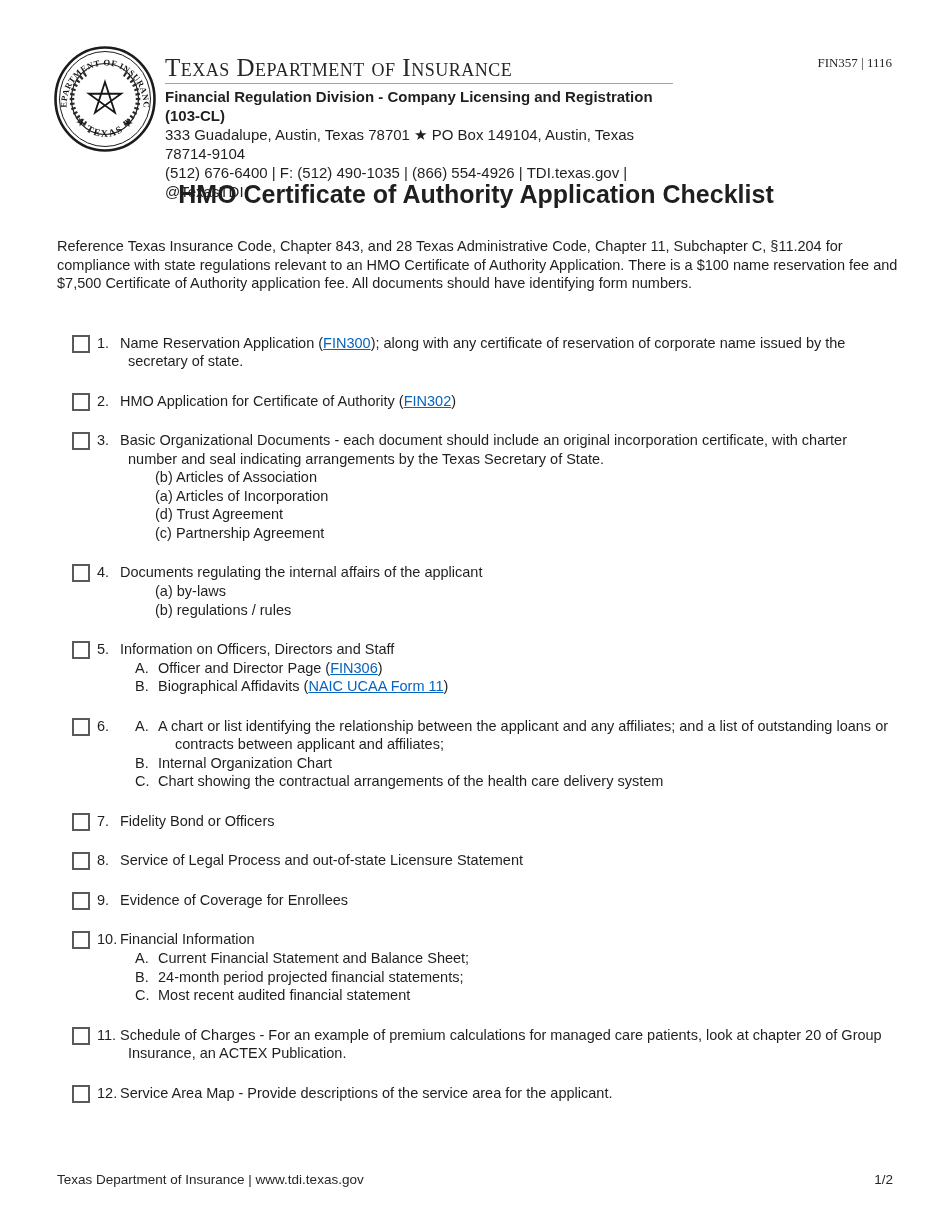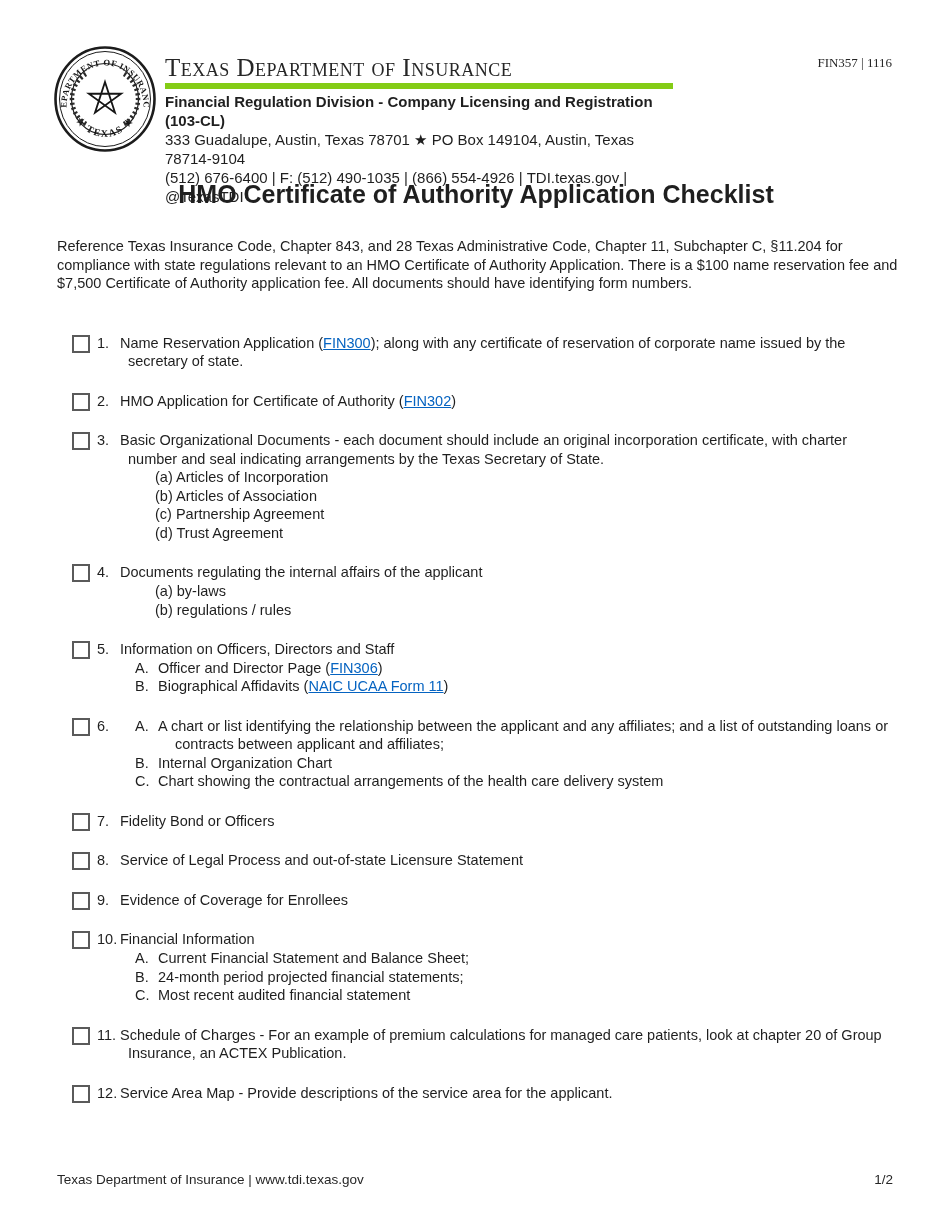--- a/index.html
+++ b/index.html
@@ -9,21 +9,21 @@
     background:#ffffff; color:#1f1f1f;
     font-family:"Liberation Sans", sans-serif; font-size:14.5px;
     overflow:hidden;
   }
   
   .seal { position:absolute; top:45px; left:53px; width:104px; height:108px; }
   .header-text { position:absolute; top:54px; left:165px; width:508px; }
   .dept-name {
     font-family:"Liberation Serif", serif; font-variant:small-caps;
     font-size:25px; line-height:28px; color:#262626; letter-spacing:.5px;
-    border-bottom:6px solid #84cc16; padding-bottom:1px; margin-bottom:3px;
+    border-bottom:1px solid #84cc16; padding-bottom:1px; margin-bottom:3px;
     white-space:nowrap;
   }
   .division { font-weight:bold; font-size:15px; line-height:19px; }
   .address, .contact { font-size:15px; line-height:19px; }
   .form-number { position:absolute; top:55px; right:58px; font-size:13px; color:#262626;font-family:Liberation Serif, serif; }
   
   .content { position:absolute; top:181px; left:57px; width:838px; }
   .title { font-size:25px; font-weight:bold; text-align:center; line-height:27px; }
   .intro { margin-top:29px; line-height:18.5px; width:845px; }
   .checklist { margin-top:41px; }
@@ -94,24 +94,24 @@
         <div class="item">
           <span class="checkbox"></span>
           <span class="num">2.</span>
           <span class="item-text"><span>HMO Application for Certificate of Authority (</span><a class="doc-link" href="#">FIN302</a><span>)</span></span>
         </div>
         <div class="item">
           <span class="checkbox"></span>
           <span class="num">3.</span>
           <span class="item-text"><span>Basic Organizational Documents - each document should include an original incorporation certificate, with charter number and seal indicating arrangements by the Texas Secretary of State.</span></span>
           <div>
+            <div class="subitem sub-paren"><span>(b)</span><span> Articles of Association</span></div>
             <div class="subitem sub-paren"><span>(a)</span><span> Articles of Incorporation</span></div>
-            <div class="subitem sub-paren"><span>(b)</span><span> Articles of Association</span></div>
+            <div class="subitem sub-paren"><span>(d)</span><span> Trust Agreement</span></div>
             <div class="subitem sub-paren"><span>(c)</span><span> Partnership Agreement</span></div>
-            <div class="subitem sub-paren"><span>(d)</span><span> Trust Agreement</span></div>
           </div>
         </div>
         <div class="item">
           <span class="checkbox"></span>
           <span class="num">4.</span>
           <span class="item-text"><span>Documents regulating the internal affairs of the applicant</span></span>
           <div>
             <div class="subitem sub-paren"><span>(a)</span><span> by-laws</span></div>
             <div class="subitem sub-paren"><span>(b)</span><span> regulations / rules</span></div>
           </div>

